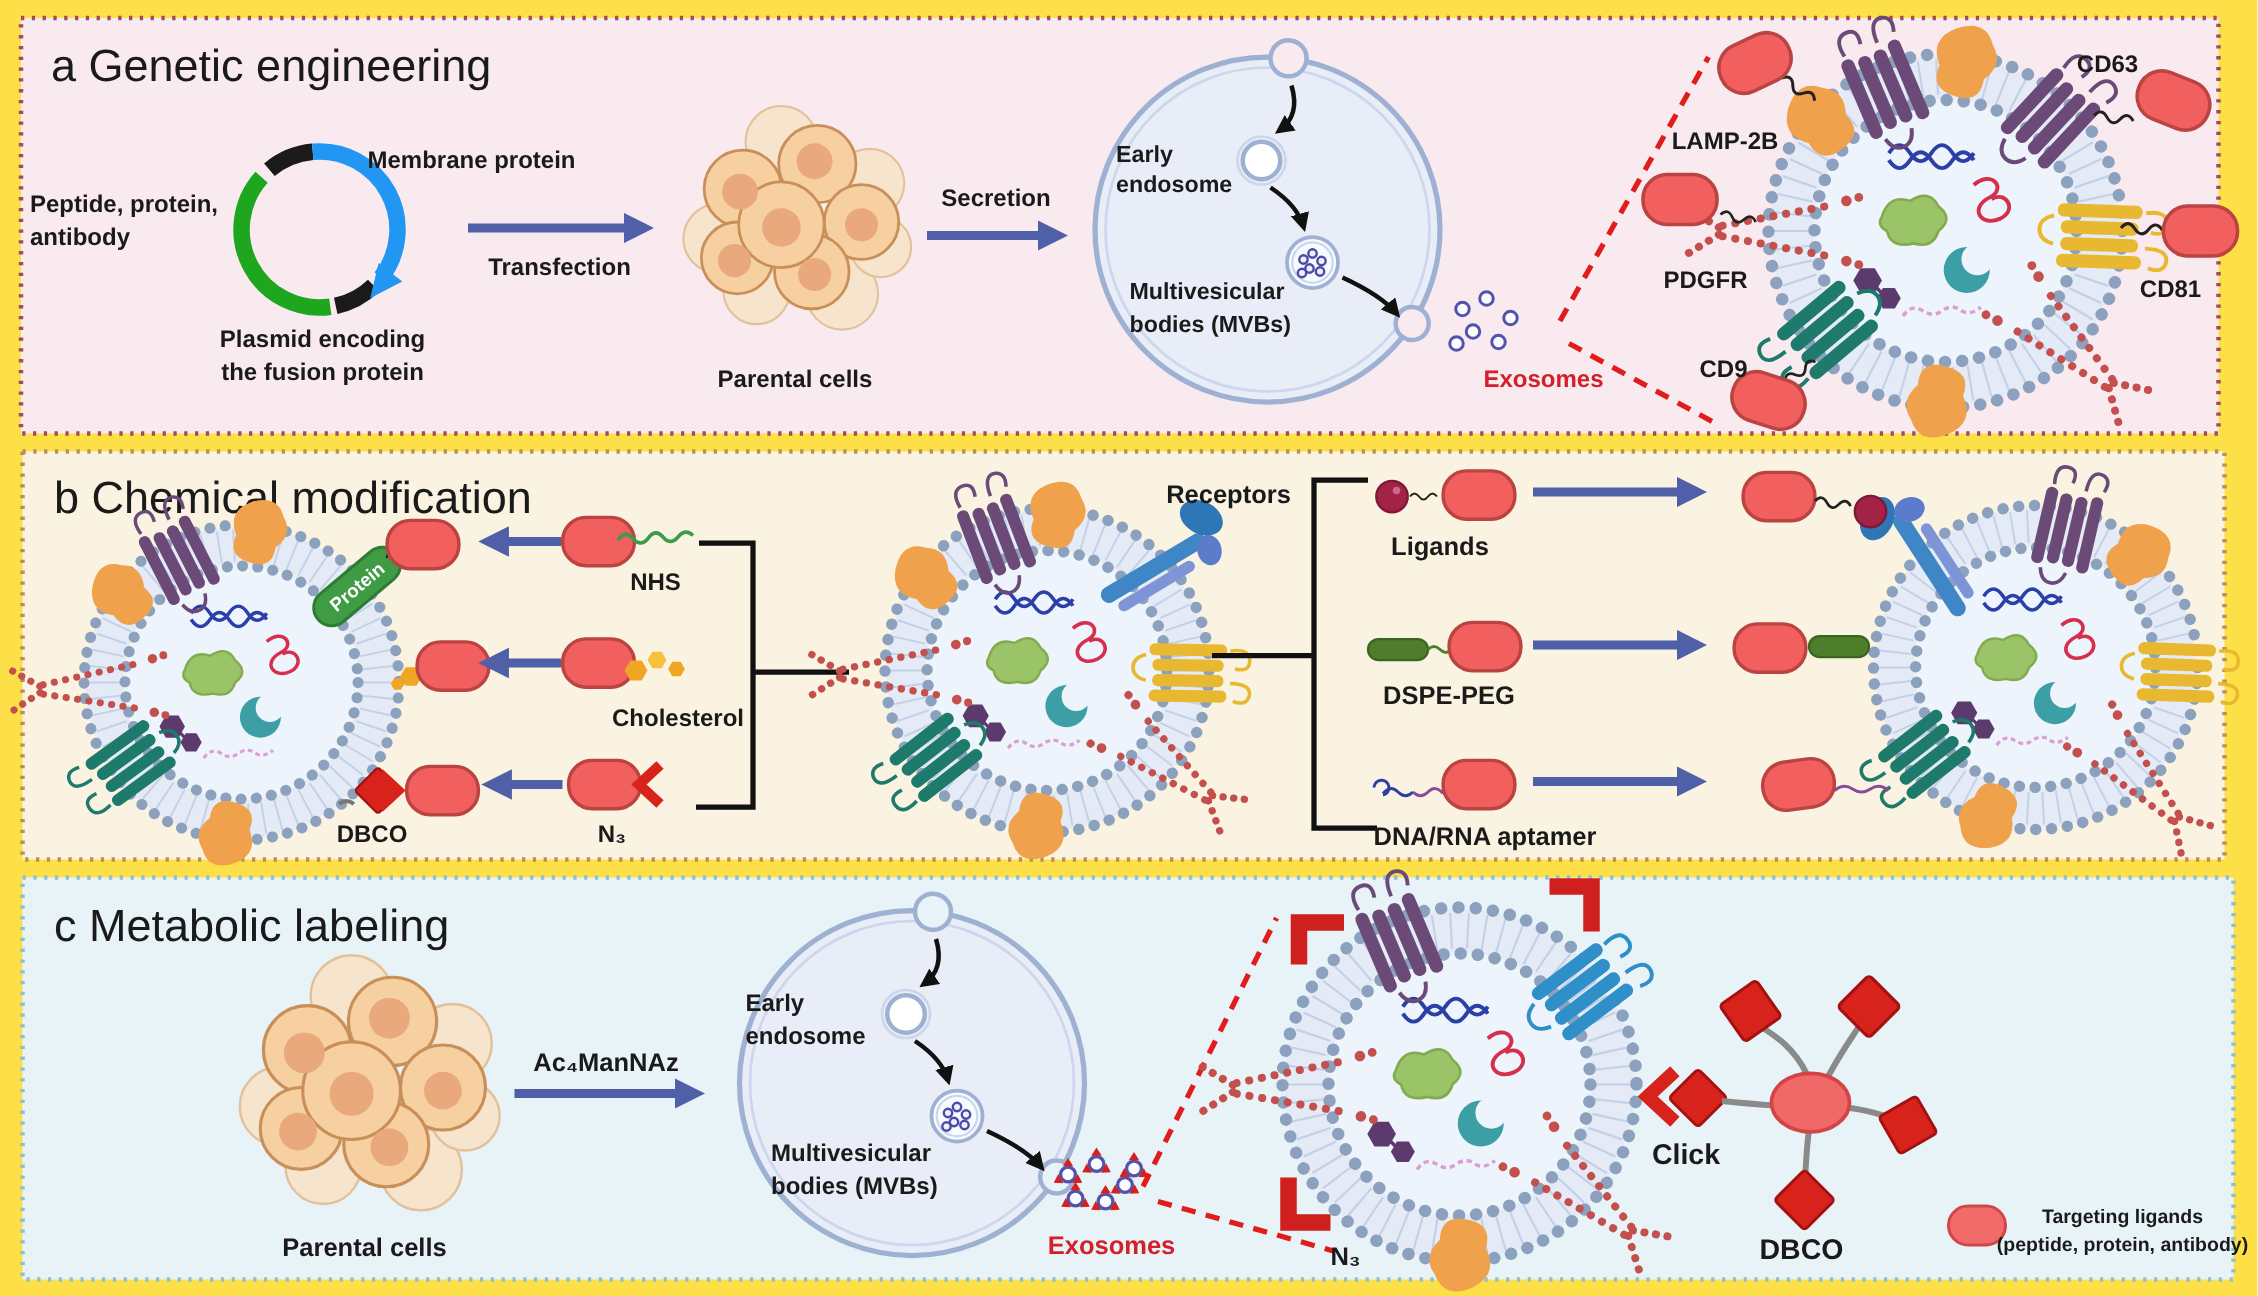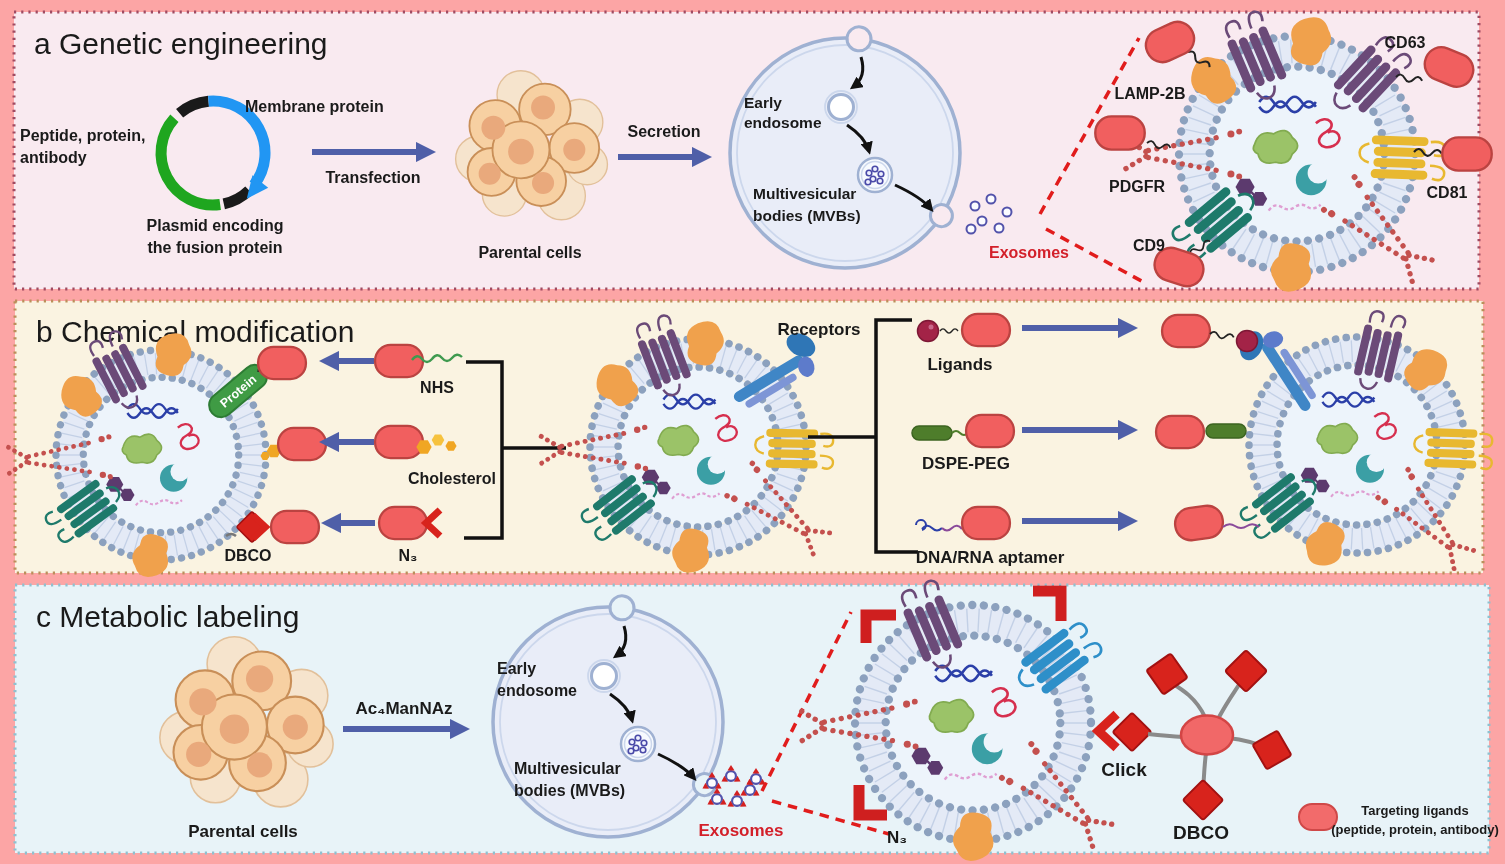--- a/index.html
+++ b/index.html
@@ -1,16 +1,16 @@
 <!DOCTYPE html>
 <html><head>
 <meta charset="utf-8">
 <style>
   html,body{margin:0;padding:0;background:#ffffff;}
-  .stage{position:relative;width:1505px;height:864px;background:#fca5a5;overflow:hidden;text-align:right;}
+  .stage{position:relative;width:1505px;height:864px;background:#fde047;overflow:hidden;text-align:right;}
   text{font-family:"Liberation Sans","DejaVu Sans",sans-serif;font-weight:bold;fill:#1a1a1a;}
   .ttl{font-weight:400;font-size:30px;}
   .red{fill:#d3202a;}
   .wht{fill:#ffffff;}
   .f15{font-size:15.5px;} .f16{font-size:16px;} .f17{font-size:17px;}
   .f19{font-size:19px;} .f13{font-size:13px;} .f12{font-size:12.5px;}
 </style>
 </head>
 <body>
 

